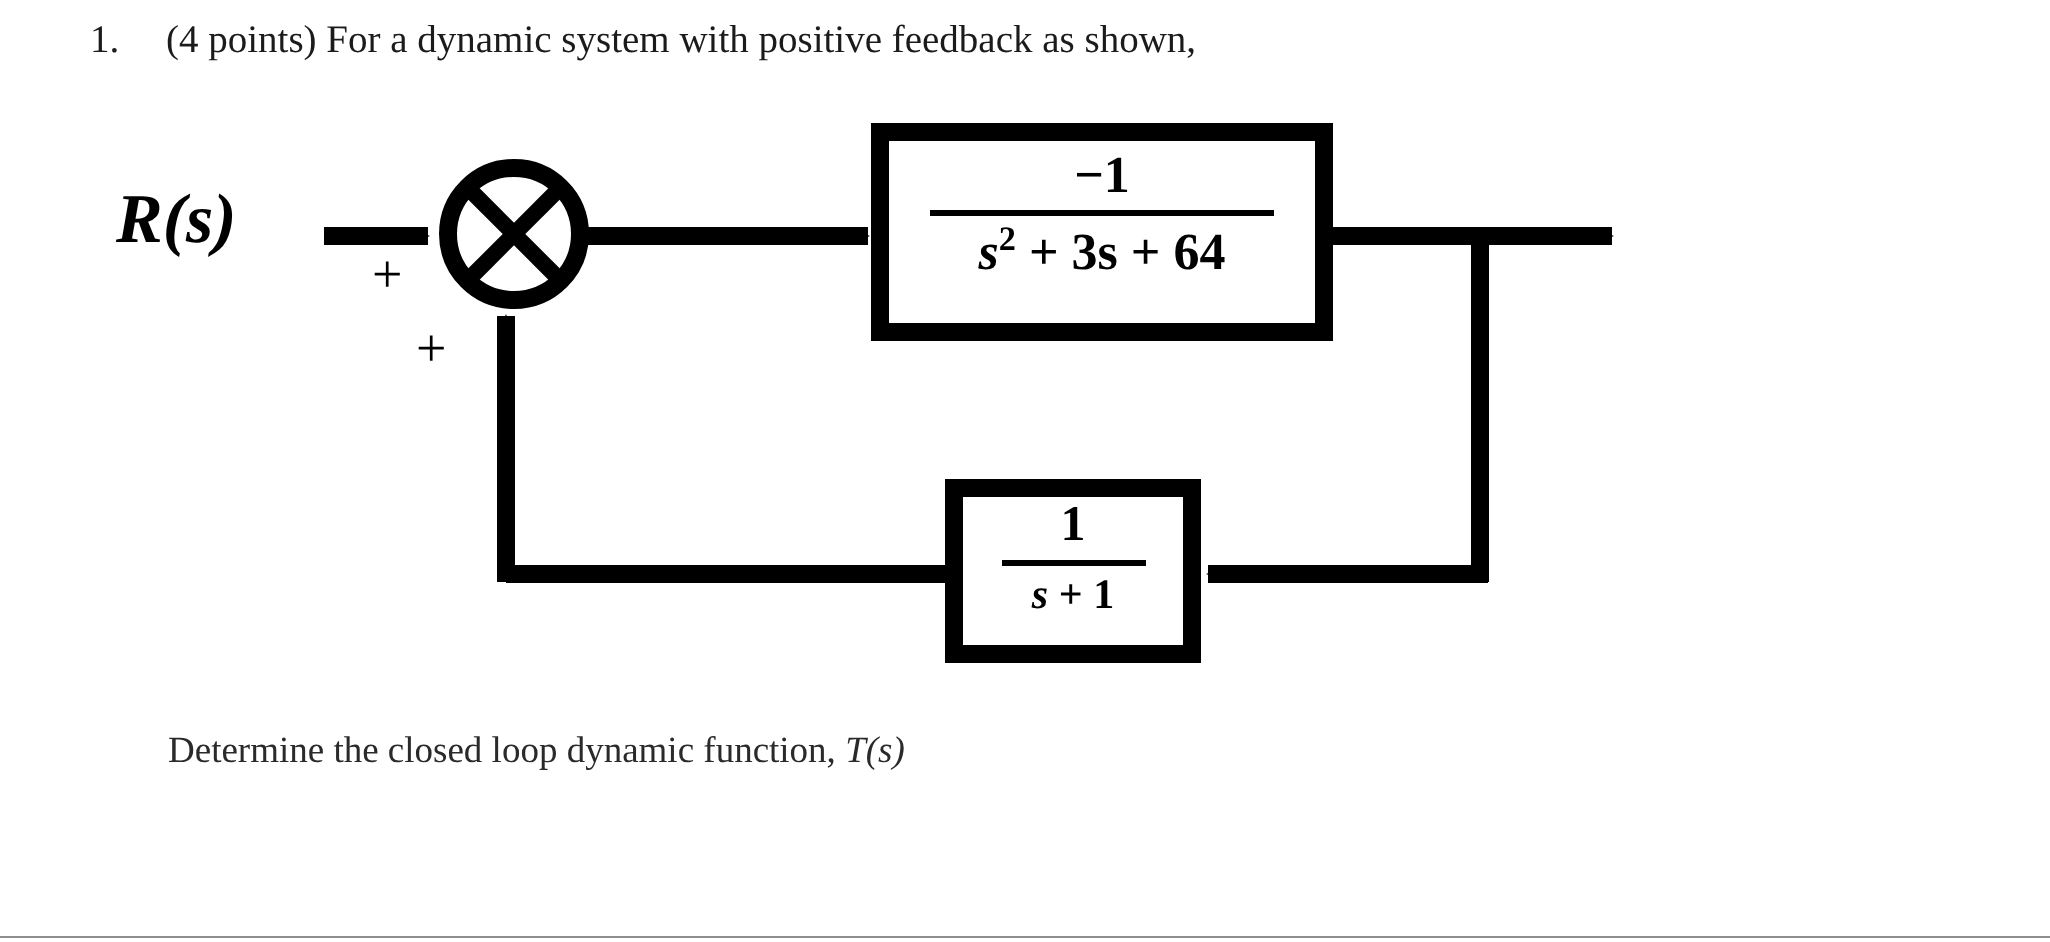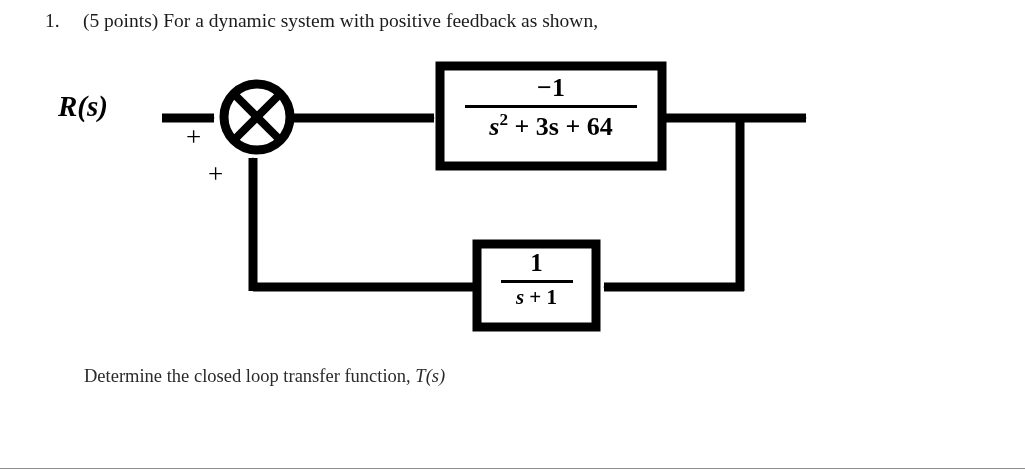--- a/index.html
+++ b/index.html
@@ -84,21 +84,21 @@
   #diagram svg {
     display: block;
   }
 
   
   .sig-label {
     position: absolute;
     font-family: "Liberation Serif", serif;
     font-weight: bold;
     font-style: italic;
-    font-size: 29px;
+    font-size: 35px;
     color: #000;
     white-space: nowrap;
     line-height: 1;
   }
   .label-r { left: 58px; top: 92px; }
   .label-y { left: 831px; top: 98px; }
 
   .sign-label {
     position: absolute;
     font-family: "Liberation Serif", serif;
@@ -148,21 +148,21 @@
   .mi { font-style: italic; font-weight: bold; }
   .sup { font-size: 0.66em; vertical-align: super; font-style: normal; }
 </style>
 </head>
 <body>
 
 <div id="page">
 
   <div class="problem-line">
     <span class="problem-number">1.</span>
-    <span class="problem-text">(5 points) For a dynamic system with positive feedback as shown,</span>
+    <span class="problem-text">(4 points) For a dynamic system with positive feedback as shown,</span>
   </div>
 
   <div id="diagram">
     <svg width="1025" height="471" viewBox="0 0 1025 471" xmlns="http://www.w3.org/2000/svg">
 
       <defs>
         <marker id="arrowR" markerWidth="10" markerHeight="10" refX="9" refY="4" orient="auto" markerUnits="userSpaceOnUse">
           <path d="M0,0 L10,4 L0,8 z" fill="#000"></path>
         </marker>
         <marker id="arrowL" markerWidth="10" markerHeight="10" refX="9" refY="4" orient="auto" markerUnits="userSpaceOnUse">
@@ -208,17 +208,17 @@
     <div class="frac-bar"></div>
     <div class="frac-den"><span class="mi">s</span><span class="sup">2</span><span> + 3s + 64</span></div>
   </div>
 
   <div class="blk-math blk-feedback">
     <div class="frac-num">1</div>
     <div class="frac-bar"></div>
     <div class="frac-den"><span class="mi">s</span><span> + 1</span></div>
   </div>
 
-  <div class="closing-line"><span>Determine the closed loop transfer function, </span><span class="tf-sym">T(s)</span></div>
+  <div class="closing-line"><span>Determine the closed loop dynamic function, </span><span class="tf-sym">T(s)</span></div>
 
   <div class="page-bottom-rule"></div>
 
 </div>
 
 </body></html>

